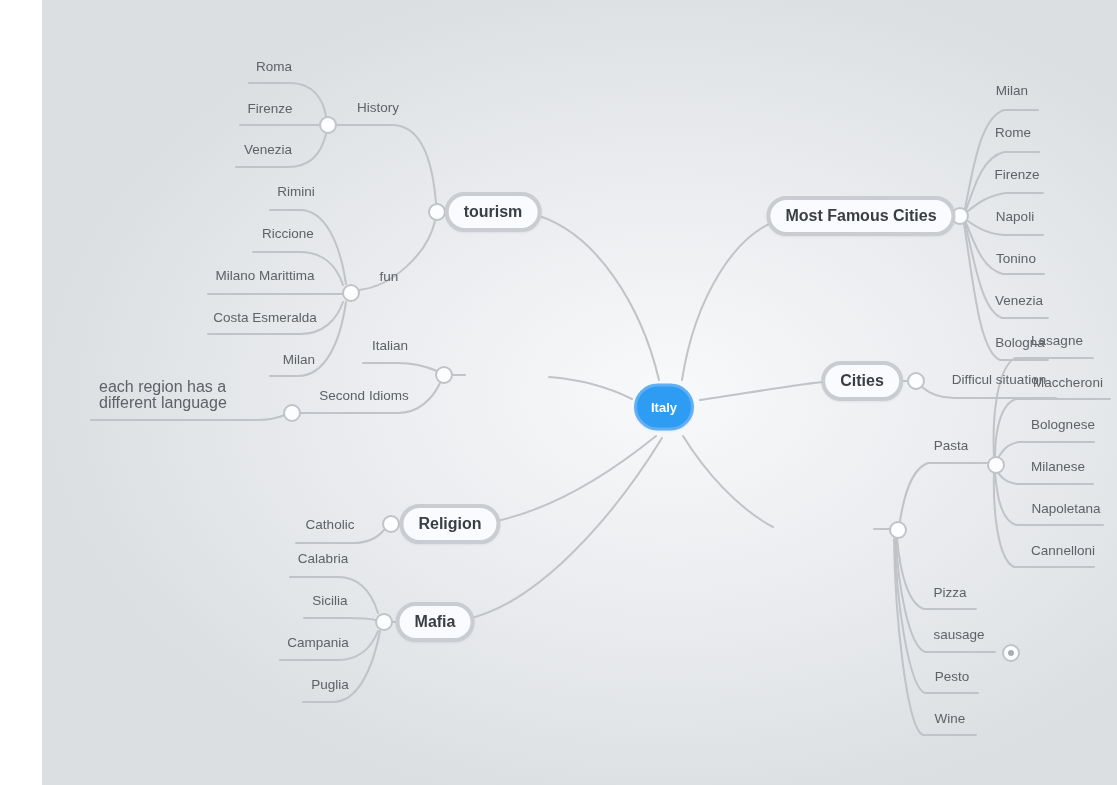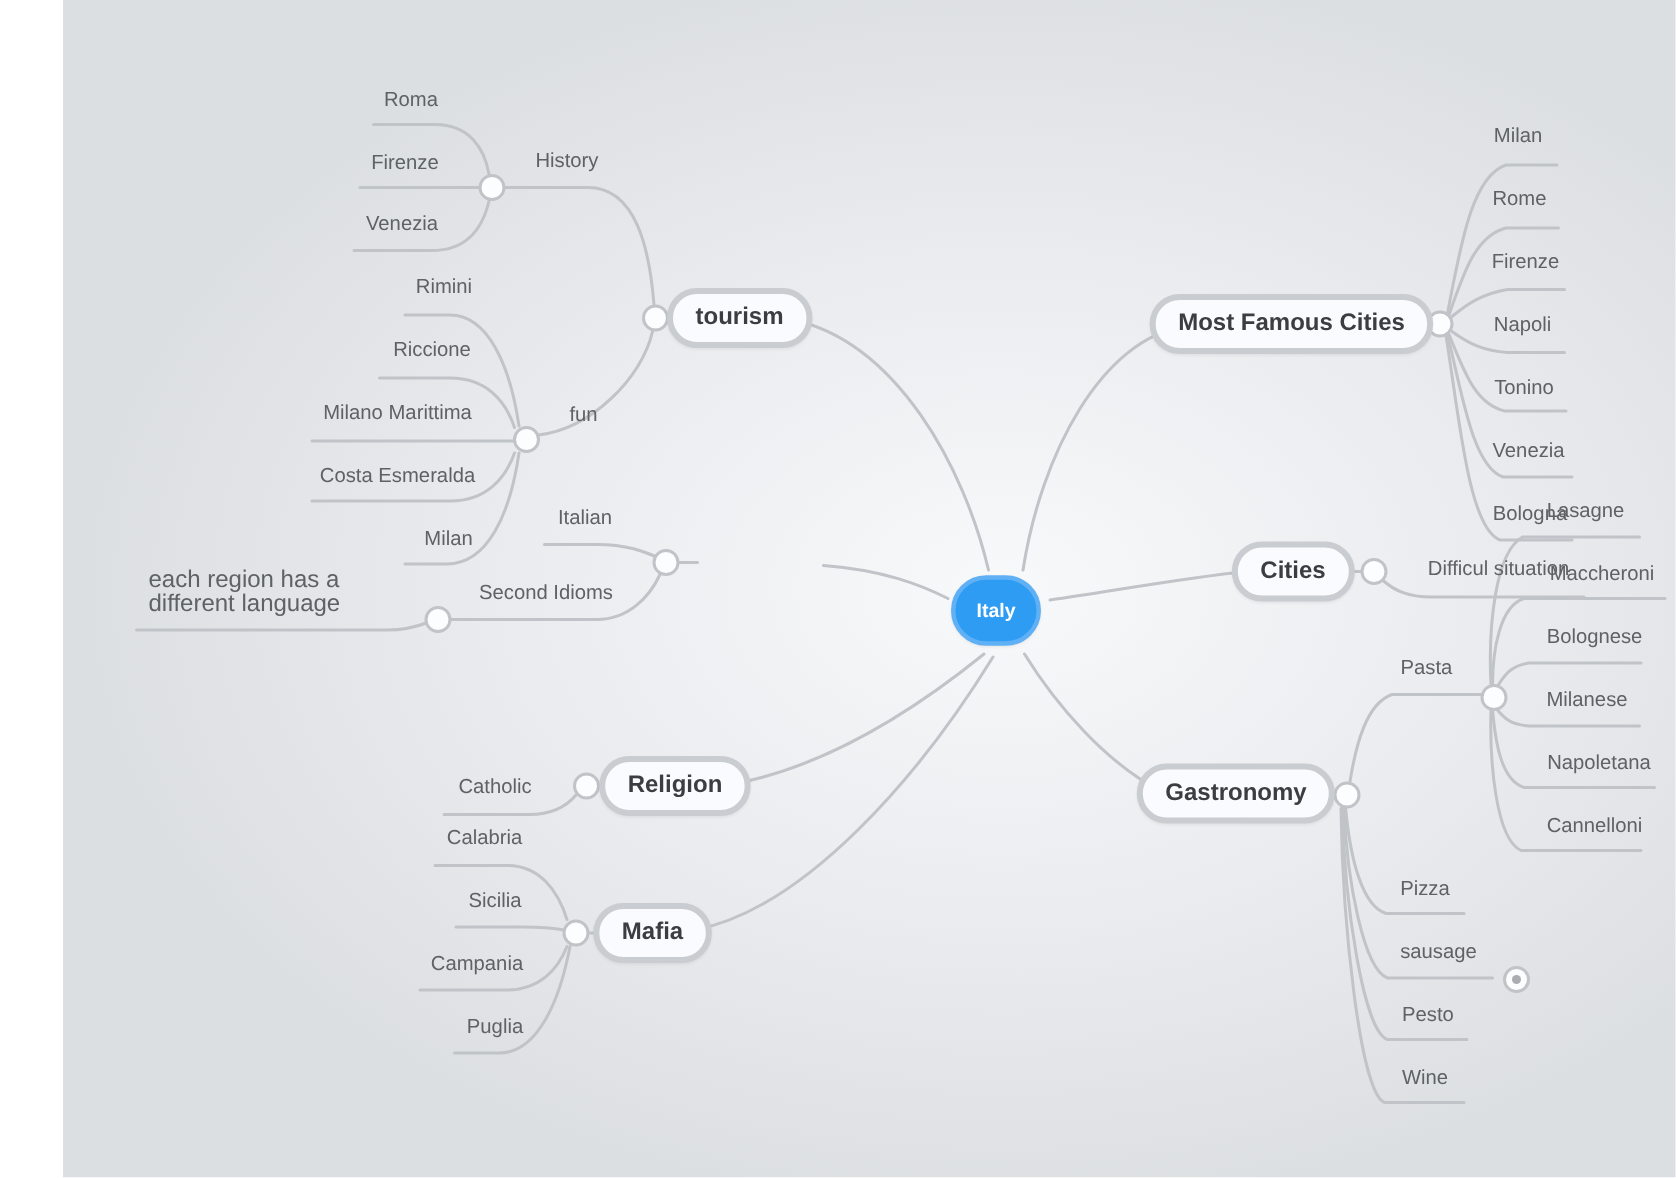--- a/index.html
+++ b/index.html
@@ -155,16 +155,15 @@
   <div class="lbl" style="left:908px;top:592px">Pizza</div>
   <div class="lbl" style="left:917px;top:634px">sausage</div>
   <div class="lbl" style="left:910px;top:676px">Pesto</div>
   <div class="lbl" style="left:908px;top:718px">Wine</div>
 
   <div class="pill" style="left:451px;top:212px">tourism</div>
   <div class="pill" style="left:408px;top:524px">Religion</div>
   <div class="pill" style="left:393px;top:622px">Mafia</div>
   <div class="pill" style="left:819px;top:216px">Most Famous Cities</div>
   <div class="pill" style="left:820px;top:381px">Cities</div>
-  <div class="pill" style="left:782px;top:529px">Gastronomy</div>
   <div class="pill root" style="left:622px;top:407px">Italy</div>
 
 </div>
 
 </body></html>

